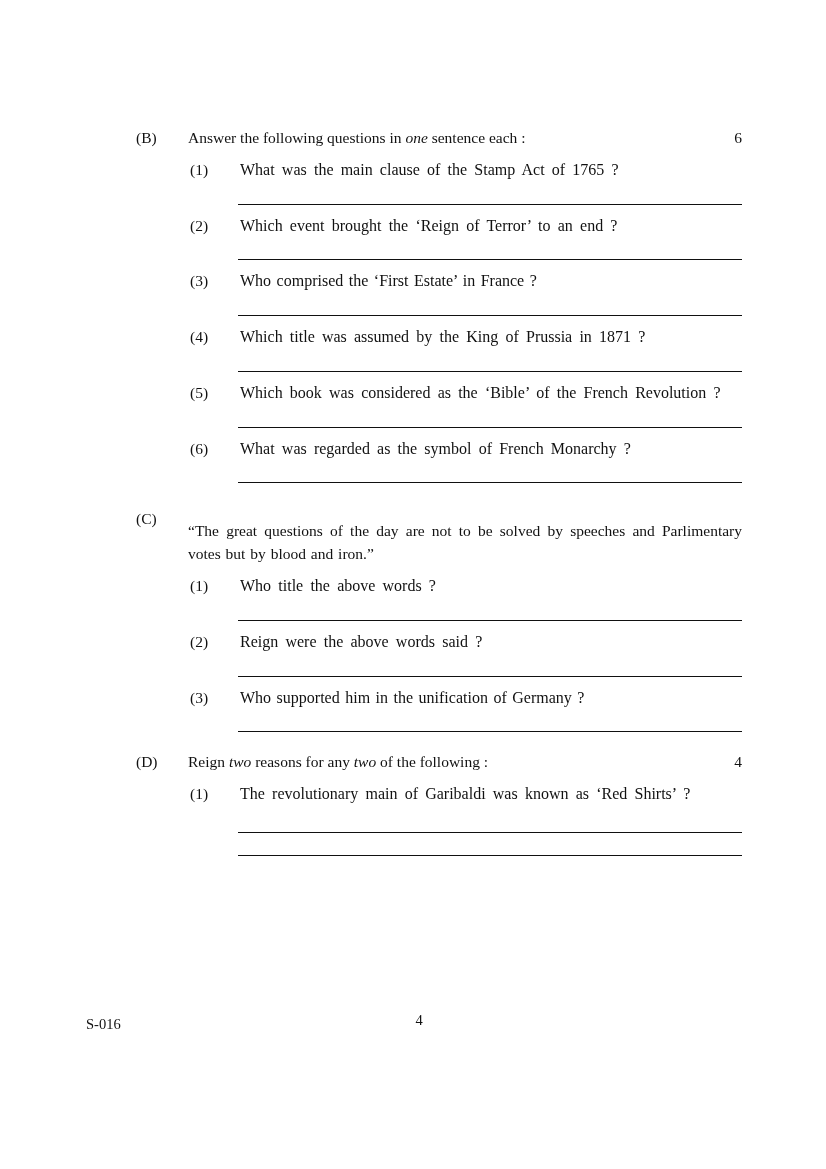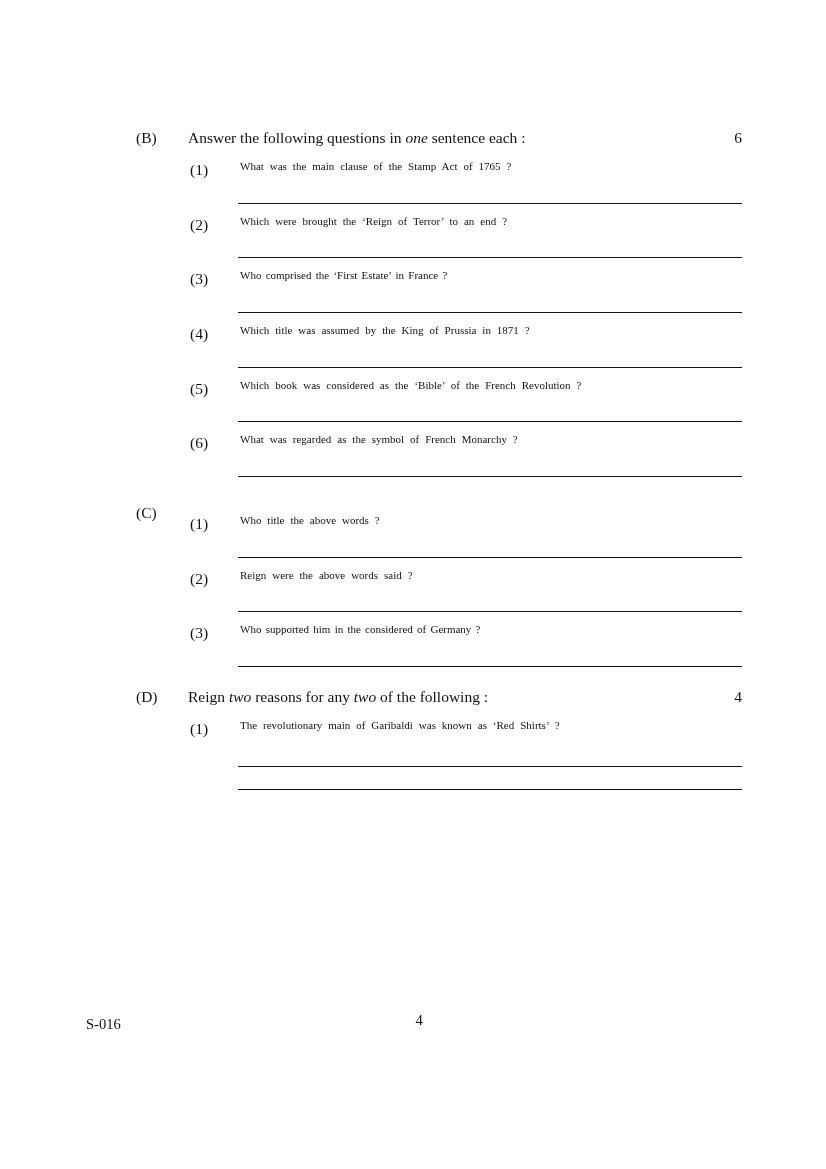--- a/index.html
+++ b/index.html
@@ -71,21 +71,21 @@
   }
   .q-num {
     flex: 0 0 50px;
     width: 50px;
     font-size: 15.5px;
     line-height: 1.4;
     padding-left: 2px;
   }
   .q-text {
     flex: 1 1 auto;
-    font-size: 11px;
+    font-size: 16px;
     line-height: 1.42;
     text-align: justify;
     word-spacing: 1.5px;
   }
   .q-text.just-wide { word-spacing: 3.2px; }
 
   
   .rule {
     margin-left: 50px;
     border-bottom: 1px solid #111;
@@ -143,21 +143,21 @@
         </div>
 
         <div class="q">
           <div class="q-num">(1)</div>
           <div class="q-text just-wide">What was the main clause of the Stamp Act of 1765 ?</div>
         </div>
         <div class="rule spaced"></div>
 
         <div class="q">
           <div class="q-num">(2)</div>
-          <div class="q-text just-wide">Which were brought the ‘Reign of Terror’ to an end ?</div>
+          <div class="q-text just-wide">Which event brought the ‘Reign of Terror’ to an end ?</div>
         </div>
         <div class="rule spaced"></div>
 
         <div class="q">
           <div class="q-num">(3)</div>
           <div class="q-text">Who comprised the ‘First Estate’ in France ?</div>
         </div>
         <div class="rule spaced"></div>
 
         <div class="q">
@@ -179,36 +179,37 @@
         <div class="rule spaced"></div>
       </div>
     </div>
 
     <div class="gap-sec"></div>
 
     <div class="section">
       <div class="sec-marker">(C)</div>
       <div class="sec-body">
 
+        <div class="extract">“The great questions of the day are not to be solved by speeches and Parlimentary votes but by blood and iron.”</div>
 
         <div class="q">
           <div class="q-num">(1)</div>
           <div class="q-text just-wide">Who title the above words ?</div>
         </div>
         <div class="rule spaced"></div>
 
         <div class="q">
           <div class="q-num">(2)</div>
           <div class="q-text just-wide">Reign were the above words said ?</div>
         </div>
         <div class="rule spaced"></div>
 
         <div class="q">
           <div class="q-num">(3)</div>
-          <div class="q-text">Who supported him in the considered of Germany ?</div>
+          <div class="q-text">Who supported him in the unification of Germany ?</div>
         </div>
         <div class="rule spaced"></div>
       </div>
     </div>
 
     <div class="gap-sec-sm"></div>
 
     <div class="section">
       <div class="sec-marker">(D)</div>
       <div class="sec-body">

